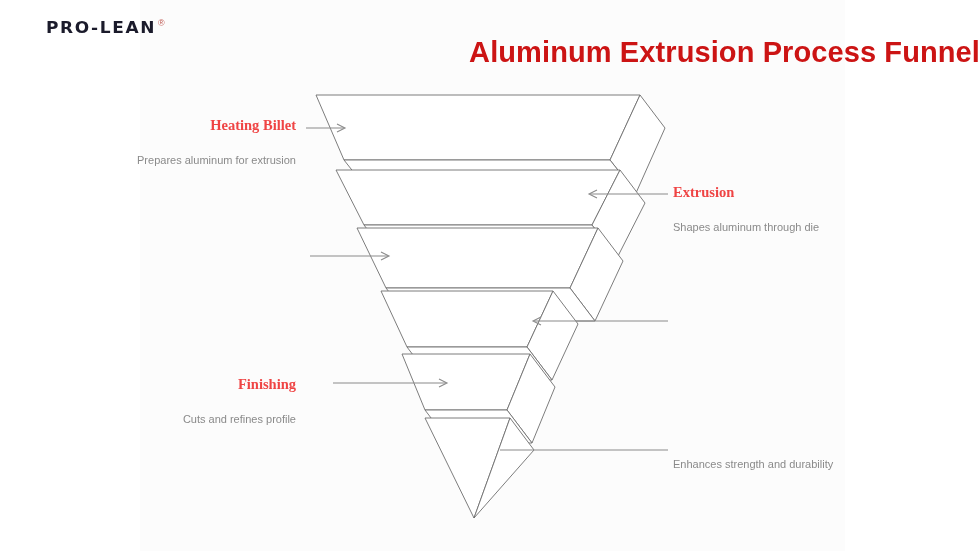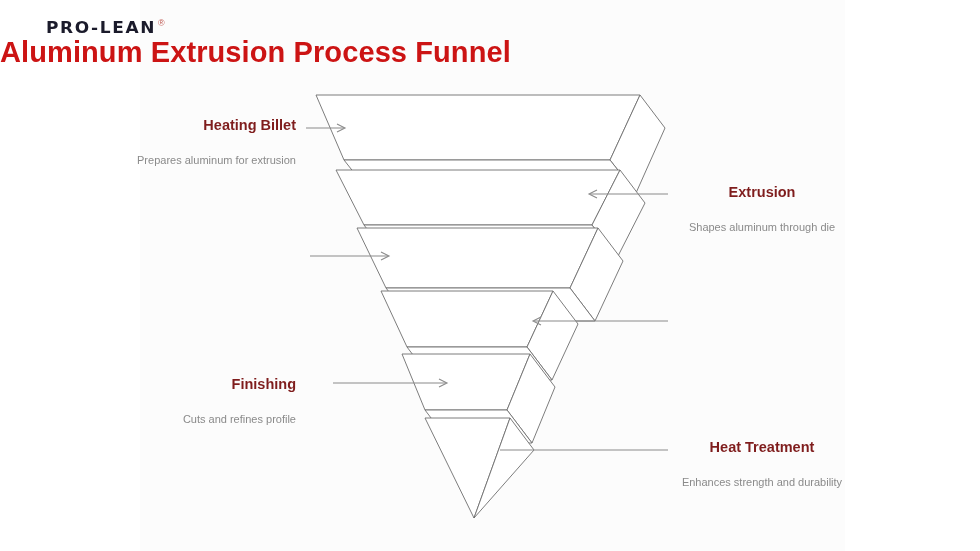--- a/index.html
+++ b/index.html
@@ -57,49 +57,50 @@
     margin-top: -1px;
     line-height: 1;
   }
 
   
   #title {
     position: absolute;
     left: 0;
     top: 36px;
     width: 980px;
-    text-align: left;
+    text-align: right;
     font-size: 29px;
     font-weight: 700;
     color: #cc1414;
     letter-spacing: 0.1px;
   }
 
   
   #funnel-svg {
     position: absolute;
     left: 0;
     top: 0;
     width: 980px;
     height: 551px;
   }
 
   
   .label-block {
     position: absolute;
   }
   .label-block.left  { text-align: right; }
-  .label-block.right { text-align: center; }
+  .label-block.right { text-align: left; }
 
   .label-title {
     font-size: 14.5px;
     font-weight: 700;
-    color: #7f1d1d;
+    color: #ef4444;
     line-height: 1.25;
     white-space: nowrap;
+    font-family: Liberation Serif, serif;
   }
   .label-desc {
     margin-top: 19px;
     font-size: 11px;
     font-weight: 400;
     color: #8a8a8a;
     line-height: 1.38;
   }
 
   #lbl-heating   { left: 104px; top: 116px; width: 192px; }
@@ -186,17 +187,16 @@
 
   <div id="lbl-stretch" class="label-block right">
   </div>
 
   <div id="lbl-finishing" class="label-block left">
     <div class="label-title">Finishing</div>
     <div class="label-desc">Cuts and refines profile</div>
   </div>
 
   <div id="lbl-heat" class="label-block right">
-    <div class="label-title">Heat Treatment</div>
     <div class="label-desc">Enhances strength and durability</div>
   </div>
 
 </div>
 
 </body></html>

